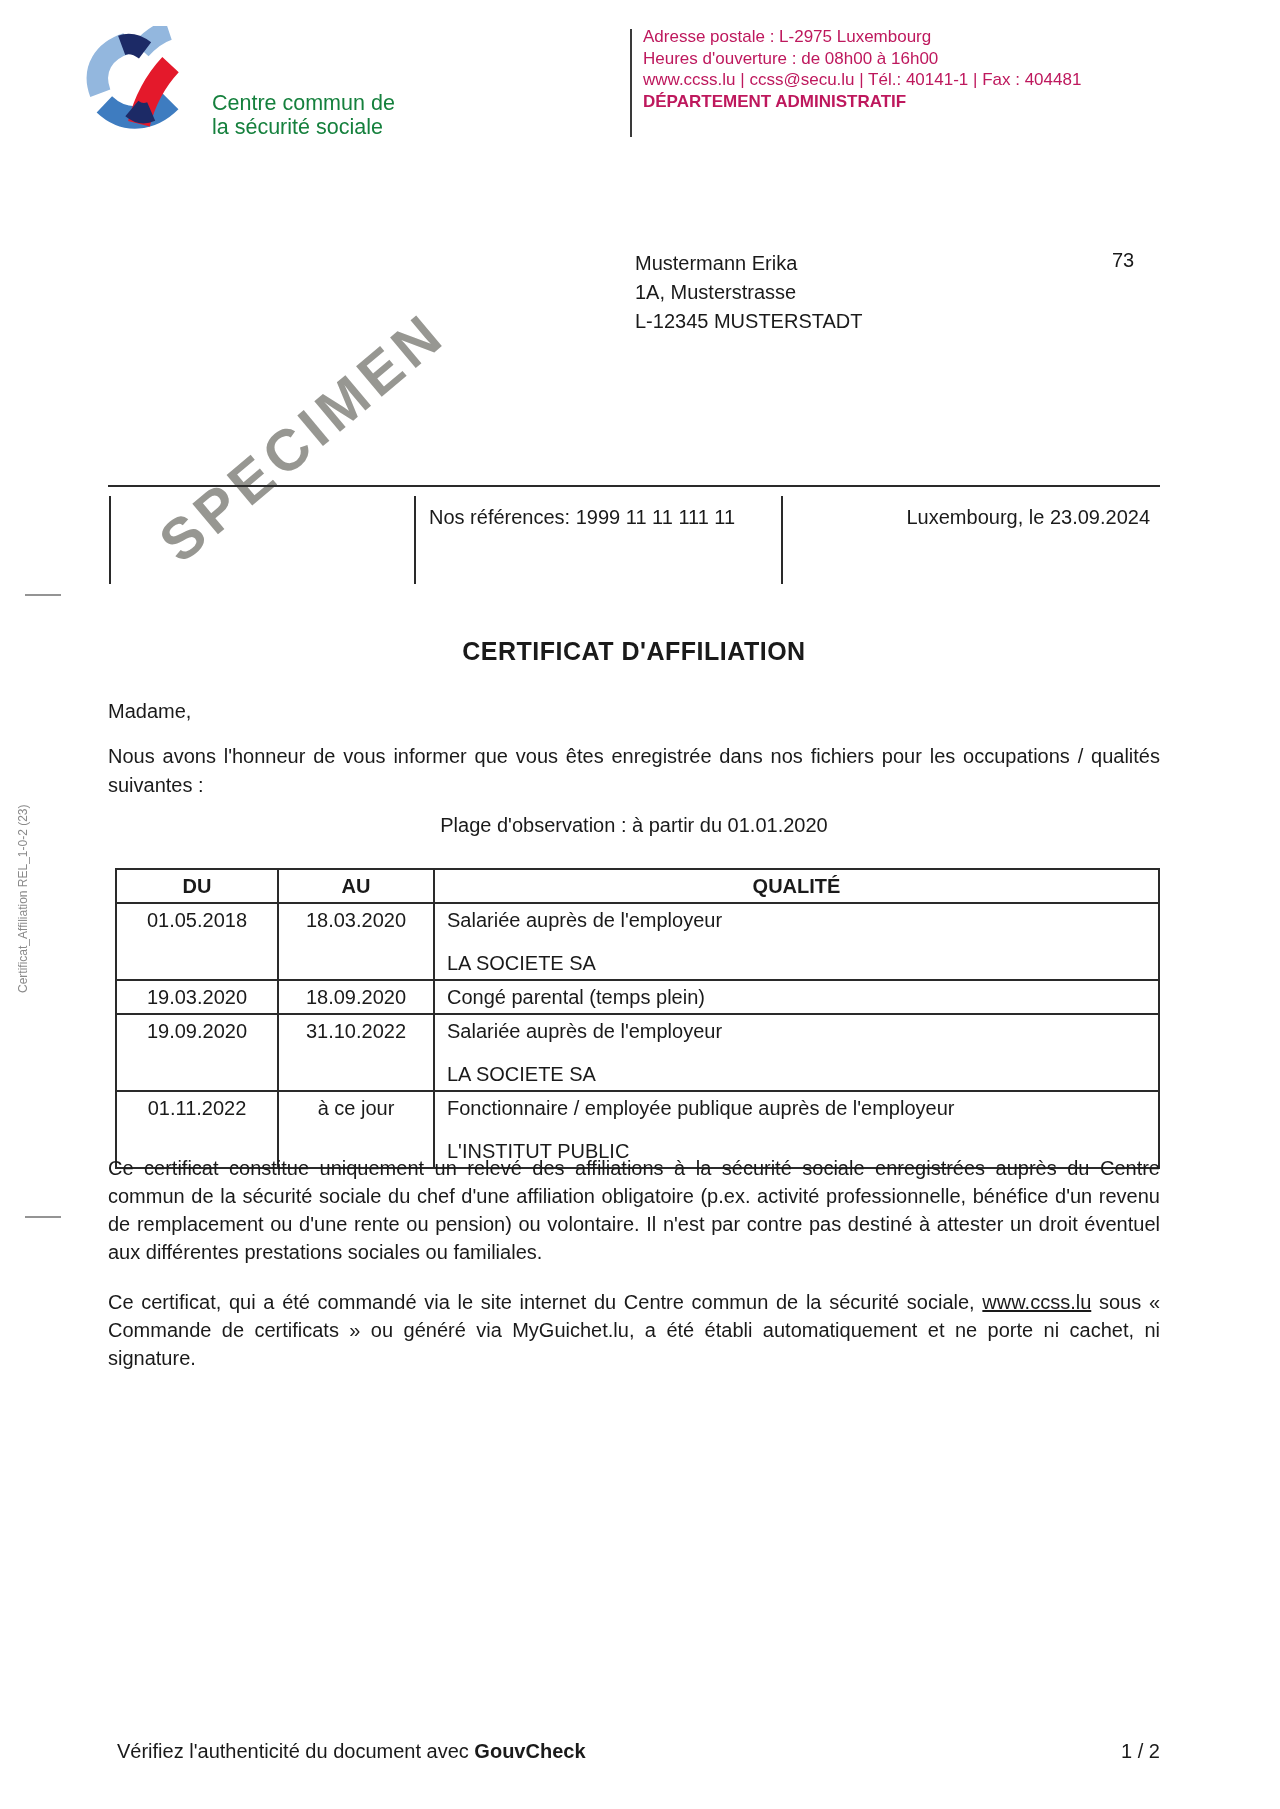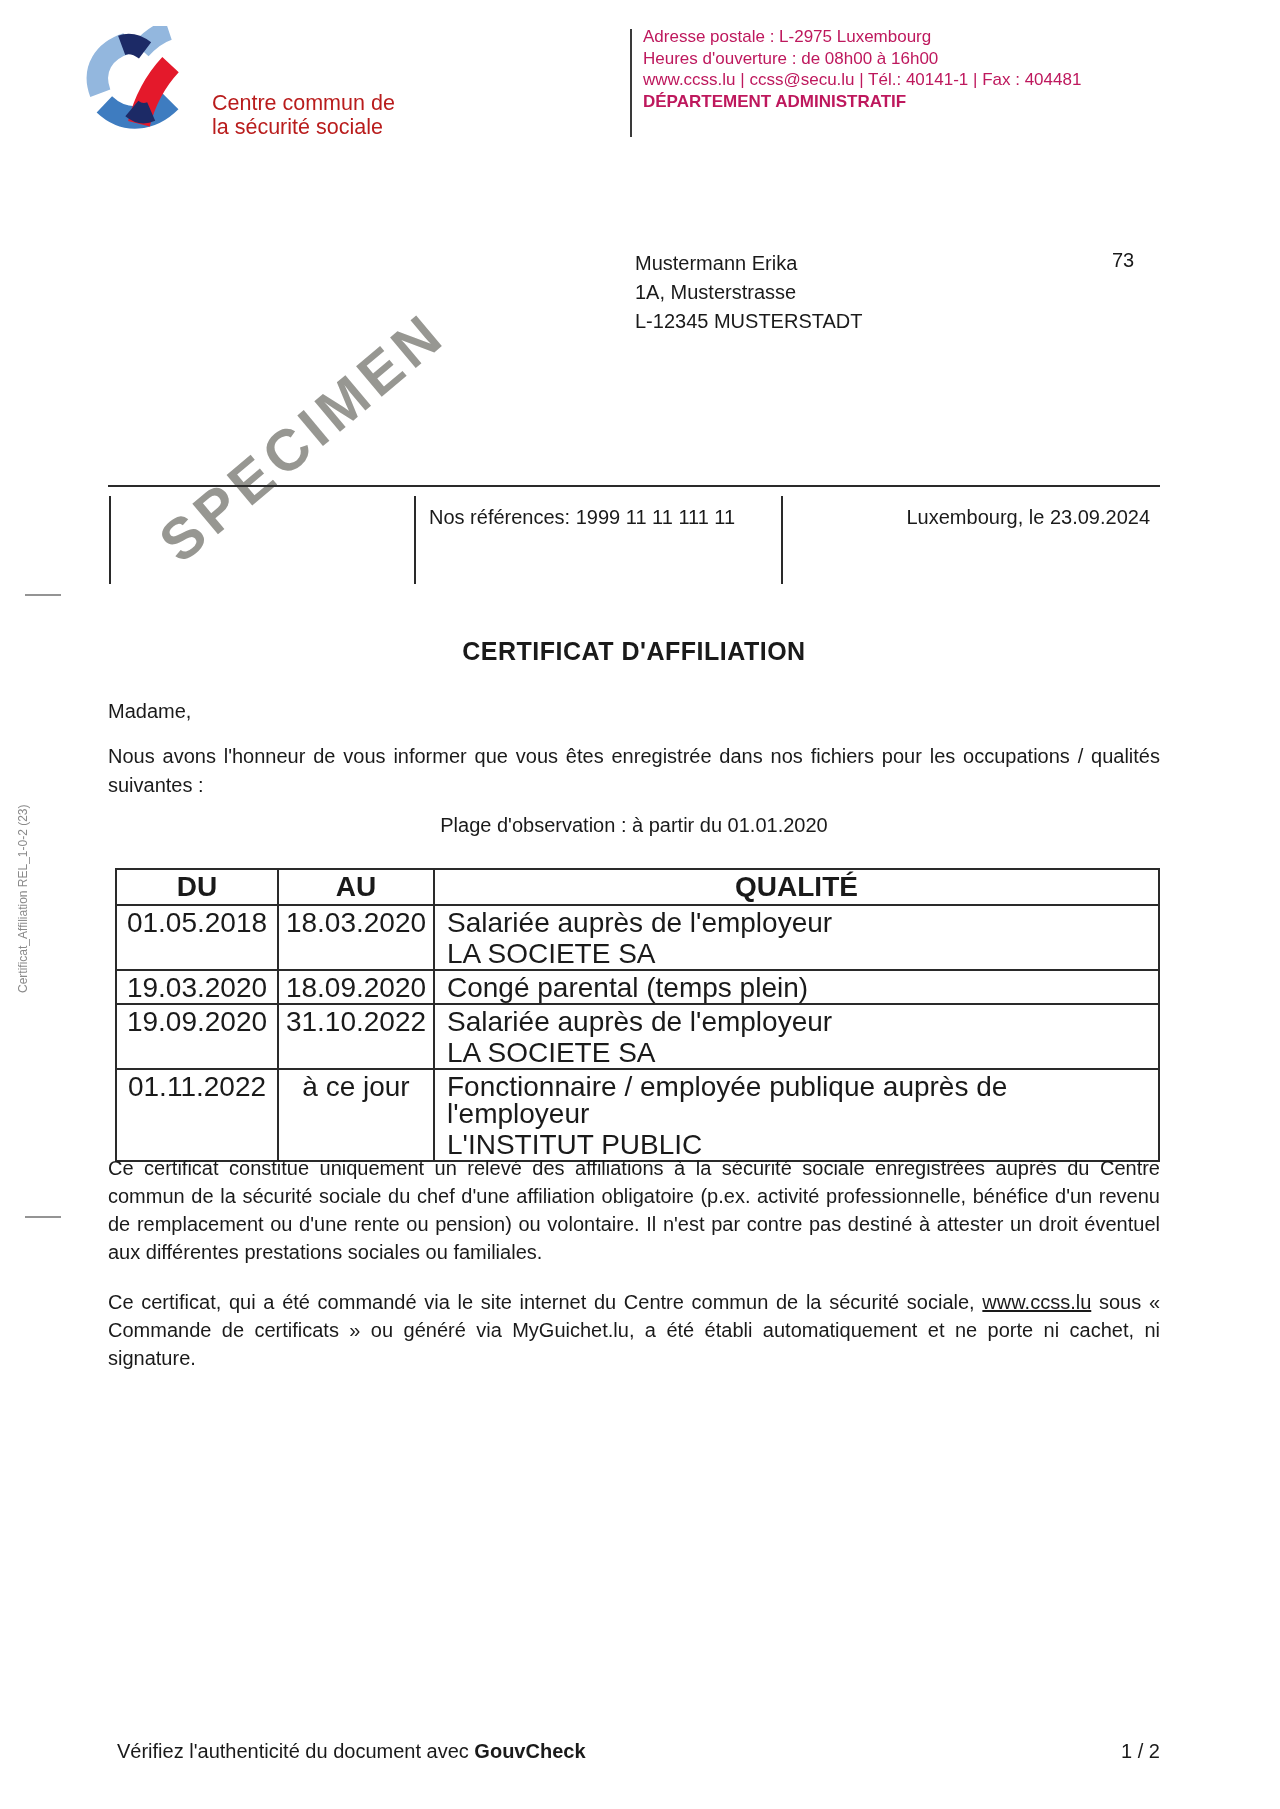--- a/index.html
+++ b/index.html
@@ -4,21 +4,21 @@
 <style>
   html,body{margin:0;padding:0;background:#ffffff;}
   .page{position:relative;width:1280px;height:1809px;background:#fff;
         font-family:"Liberation Sans",sans-serif;color:#1a1a1a;overflow:hidden;}
 
   
   .logo-mark{position:absolute;left:84px;top:26px;width:114px;height:112px;}
   .logo-acronym{position:absolute;left:209px;top:14px;font-size:66px;font-weight:bold;
                 color:#3e7cc0;letter-spacing:2px;}
   .logo-tagline{position:absolute;left:212px;top:92px;font-size:21.5px;line-height:23.5px;
-                color:#b91c1c;}
+                color:#15803d;}
 
   
   .hdr-bar{position:absolute;left:630px;top:29px;width:2px;height:108px;background:#3a3a3a;}
   .hdr-info{position:absolute;left:643px;top:26px;font-size:17px;line-height:21.5px;color:#be185d;}
   .hdr-dept{font-weight:bold;}
 
   
   .recipient{position:absolute;left:635px;top:249px;font-size:20px;line-height:29px;}
   .page-code{position:absolute;left:1112px;top:249px;font-size:20px;}
 
@@ -38,27 +38,27 @@
   
   .doc-title{position:absolute;left:108px;top:637px;width:1052px;text-align:center;
              font-size:25px;font-weight:bold;letter-spacing:.5px;}
   .salutation{position:absolute;left:108px;top:700px;font-size:20px;}
   .intro{position:absolute;left:108px;top:742px;width:1052px;font-size:20px;
          line-height:28.5px;text-align:justify;}
   .observation{position:absolute;left:108px;top:814px;width:1052px;text-align:center;font-size:20px;}
 
   
   .aff-table{position:absolute;left:115px;top:868px;width:1045px;border-collapse:collapse;
-             font-size:28px;table-layout:fixed;}
+             font-size:20px;table-layout:fixed;}
   .aff-table th,.aff-table td{border:2px solid #2a2a2a;}
   .aff-table th{height:30px;font-weight:bold;text-align:center;padding:1px 0;}
   .aff-table td{vertical-align:top;line-height:27px;}
   .c-date{text-align:center;padding-top:3px;padding-bottom:2px;}
   .c-qual{padding:3px 12px 2px 12px;}
-  .c-qual .emp{margin-top:4px;}
+  .c-qual .emp{margin-top:16px;}
 
   .para{position:absolute;left:108px;width:1052px;font-size:20px;line-height:28px;
         text-align:justify;}
   .para1{top:1154px;}
   .para2{top:1288px;}
   .weblink{text-decoration:underline;}
 
   
   .side-label{position:absolute;left:16px;top:788px;height:205px;font-size:12px;color:#8a8a8a;
               writing-mode:vertical-rl;transform:rotate(180deg);white-space:nowrap;line-height:14px;}

